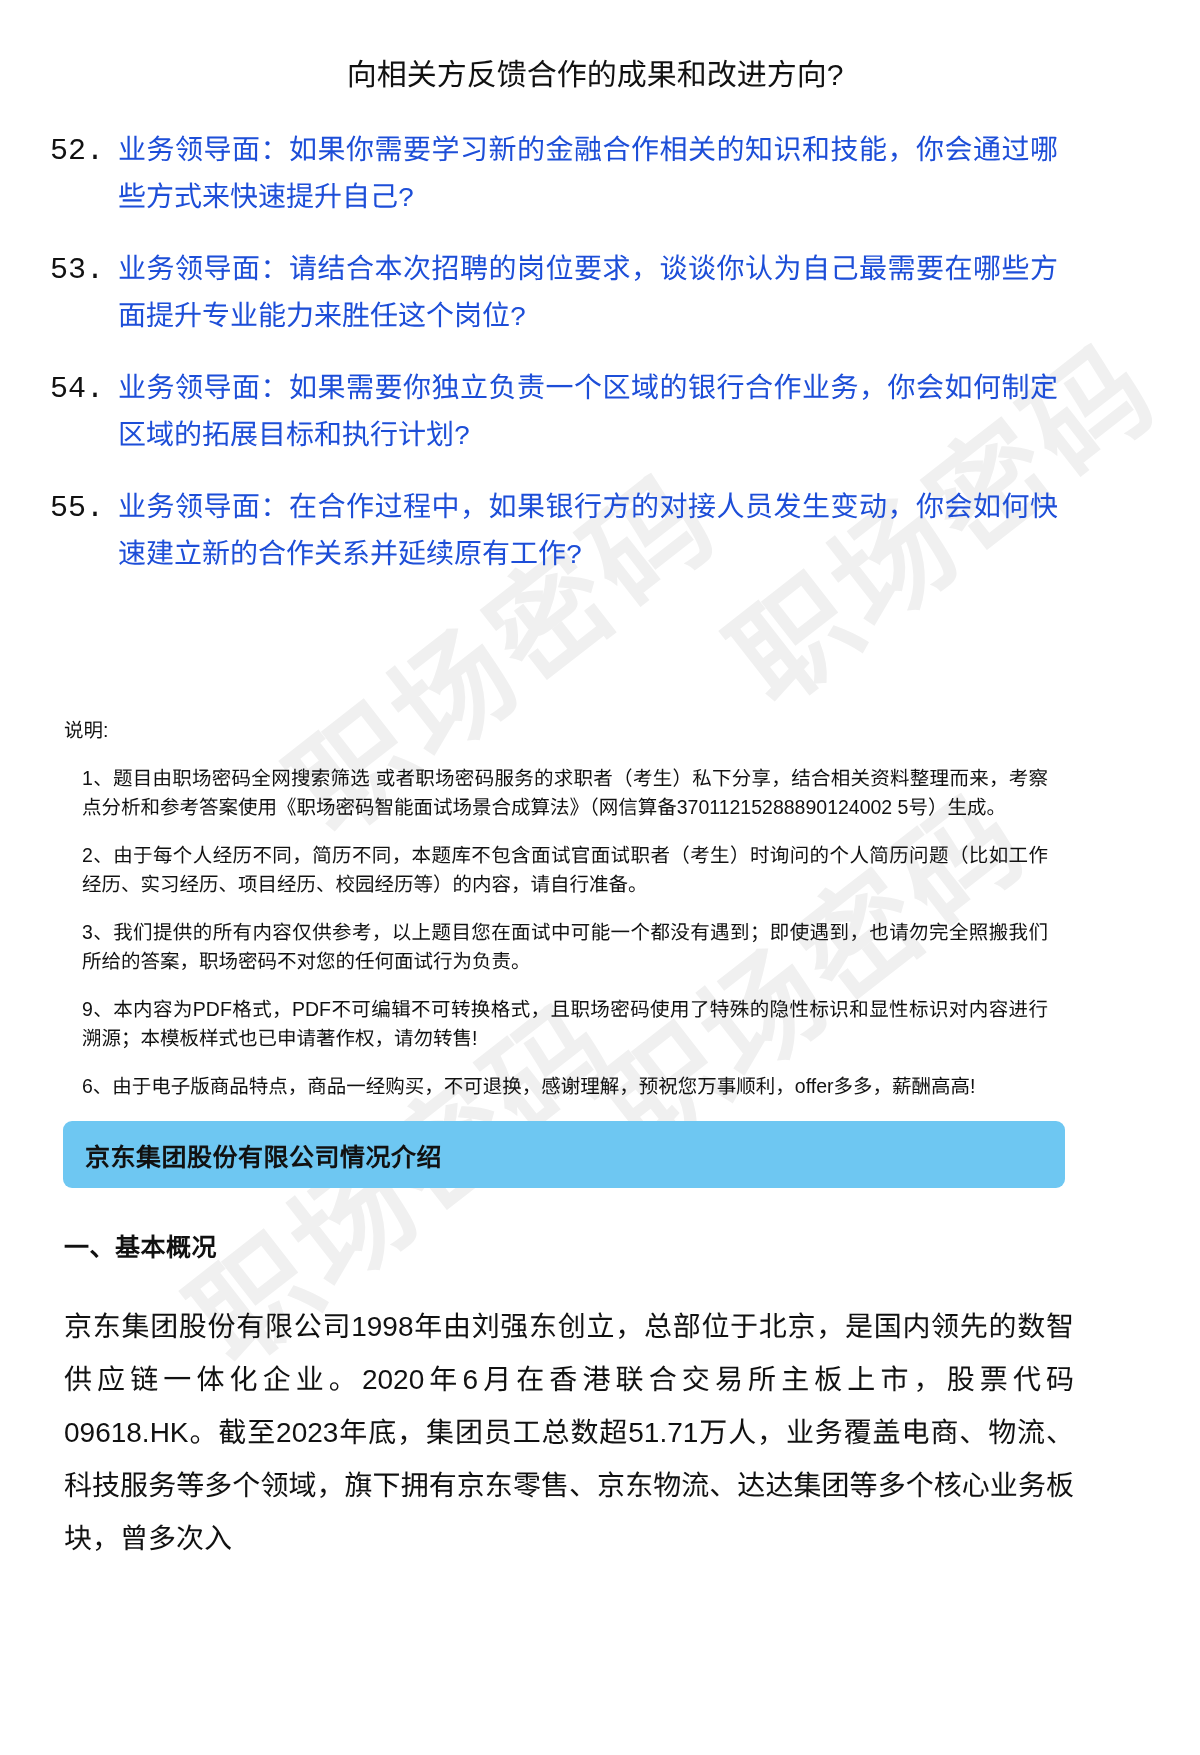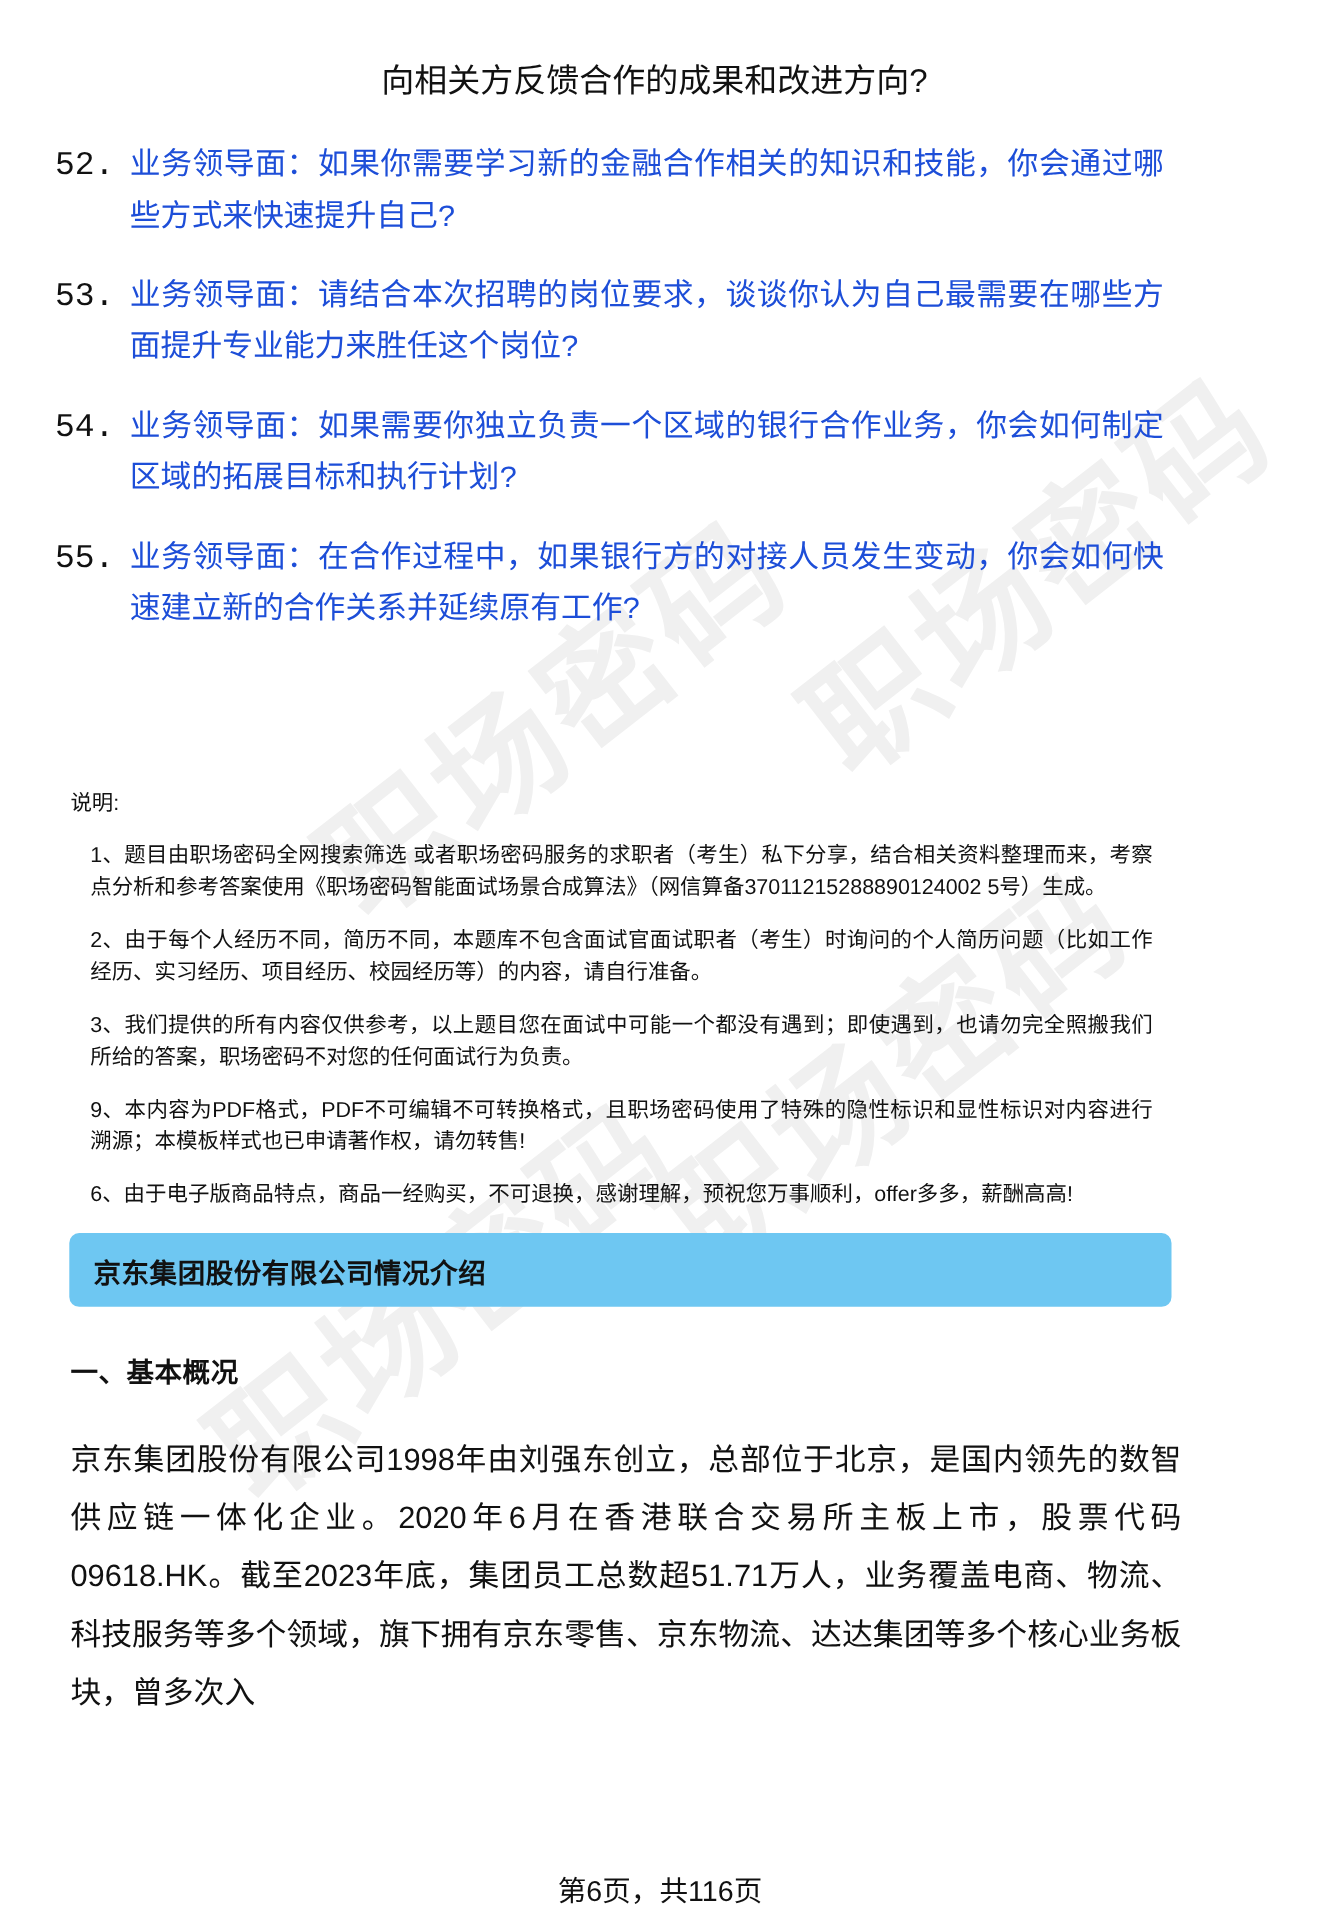--- a/index.html
+++ b/index.html
@@ -209,15 +209,14 @@
     <div class="note-line">6、由于电子版商品特点，商品一经购买，不可退换，感谢理解，预祝您万事顺利，offer多多，薪酬高高!</div>
   </div>
 
   <div class="banner">
     <div class="banner-text">京东集团股份有限公司情况介绍</div>
   </div>
 
   <div class="sec-heading">一、基本概况</div>
   <div class="sec-body">京东集团股份有限公司1998年由刘强东创立，总部位于北京，是国内领先的数智供应链一体化企业。2020年6月在香港联合交易所主板上市，股票代码09618.HK。截至2023年底，集团员工总数超51.71万人，业务覆盖电商、物流、科技服务等多个领域，旗下拥有京东零售、京东物流、达达集团等多个核心业务板块，曾多次入</div>
 
-  <div class="footer">第6页，共116页</div>
 
 </div>
 
 </body></html>

